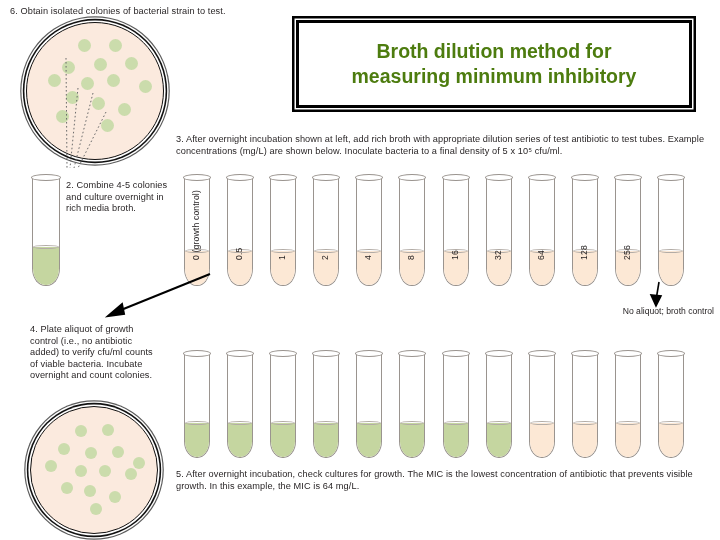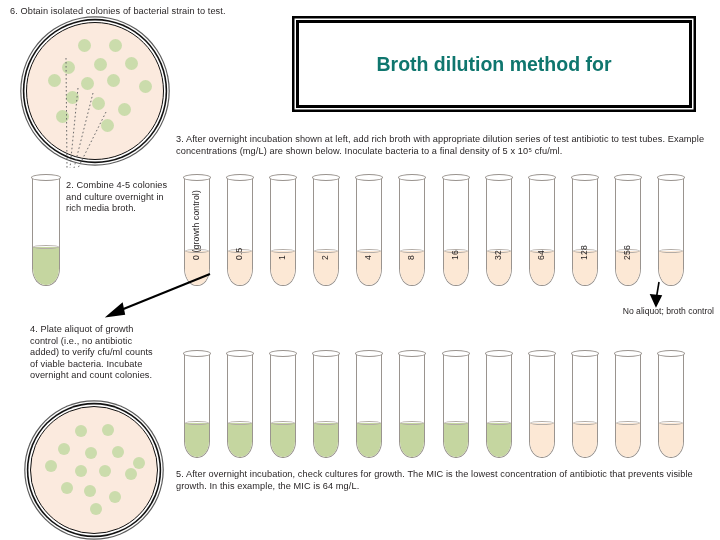--- a/index.html
+++ b/index.html
@@ -36,21 +36,21 @@
     box-sizing: border-box;
     display: flex;
     align-items: center;
     justify-content: center;
   }
   #title-box .title-inner {
     text-align: center;
     font-size: 19.5px;
     font-weight: bold;
     line-height: 25px;
-    color: #0f766e;
+    color: #4d7c0f;
     padding: 0 6px;
   }
 
   
   .dish {
     border-radius: 50%;
     background: #fbeade;
     border: 1.6px solid #111;
     box-sizing: border-box;
     box-shadow:
@@ -387,14 +387,15 @@
       </div>
       <div class="rim"></div>
     </div>
   </div>
 
 <div class="abs step-text" id="step5-text" style="left:176px; top:469px; width:530px;">5. After overnight incubation, check cultures for growth.  The MIC is the lowest concentration of antibiotic that prevents visible growth. In this example, the MIC is 64 mg/L.</div>
 
 <div class="abs" id="title-box">
   <div class="title-inner">
     <div>Broth dilution method for</div>
+    <div>measuring minimum inhibitory</div>
   </div>
 </div>
 
 </body></html>

